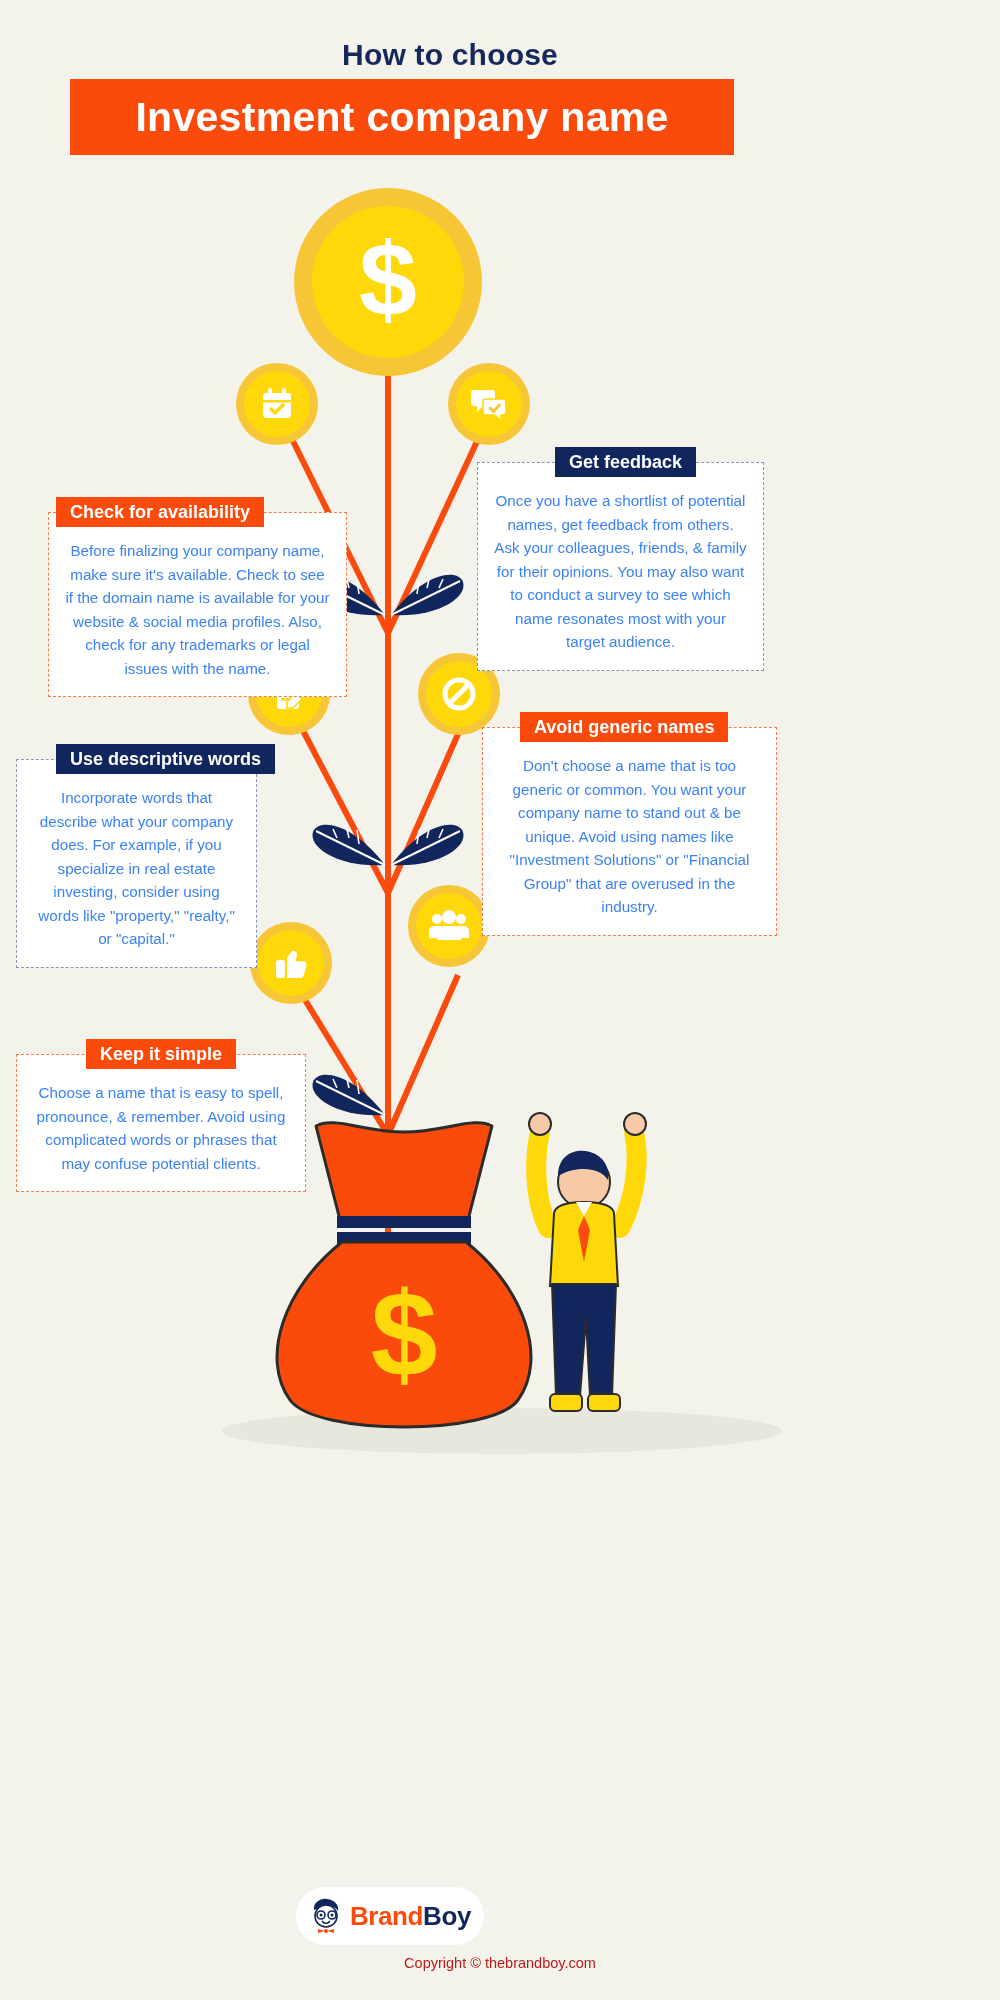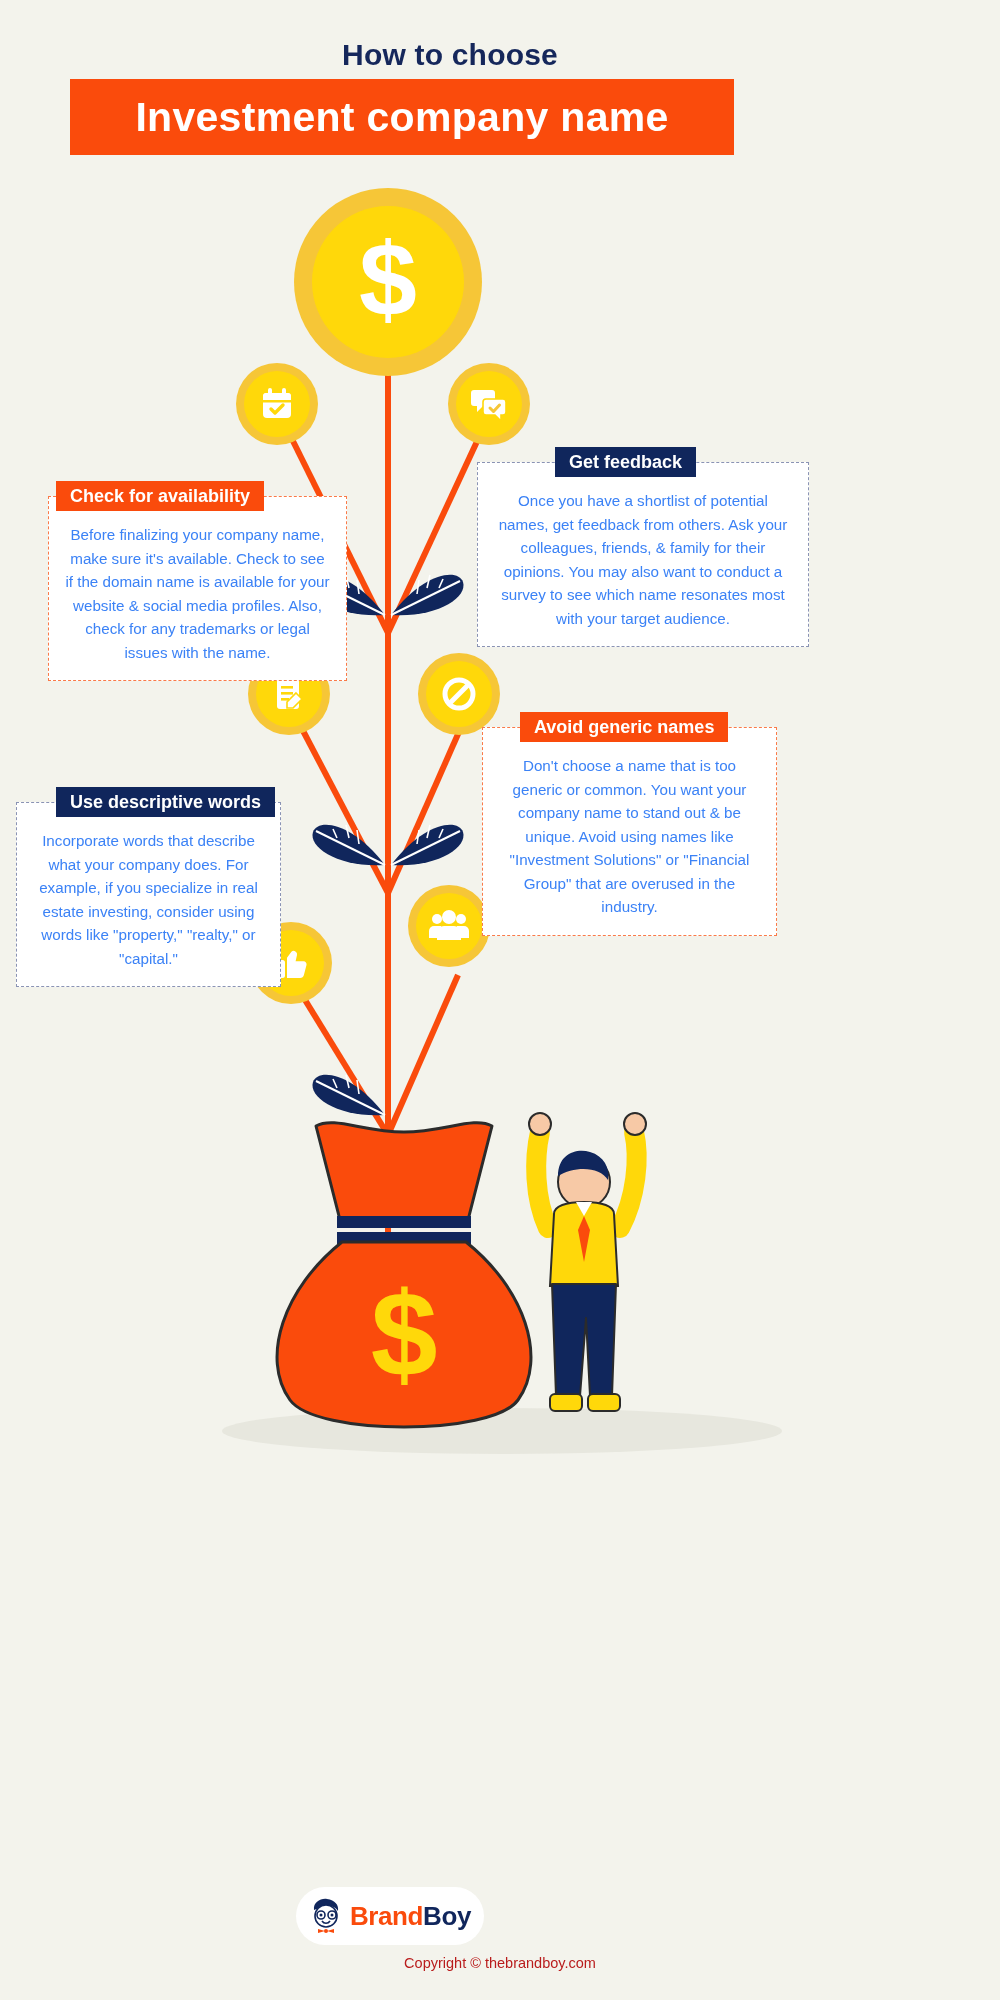--- a/index.html
+++ b/index.html
@@ -194,40 +194,44 @@
         <circle cx="9" cy="12" r="5" fill="#fff"></circle>
         <circle cx="33" cy="12" r="5" fill="#fff"></circle>
         <path d="M1 31 v-7 a5 5 0 0 1 5 -5 h7 v12 z" fill="#fff"></path>
         <path d="M41 31 v-7 a5 5 0 0 0 -5 -5 h-7 v12 z" fill="#fff"></path>
         <circle cx="21" cy="10" r="7" fill="#fff"></circle>
         <path d="M9 33 v-7 a7 7 0 0 1 7 -7 h10 a7 7 0 0 1 7 7 v7 z" fill="#fff"></path>
       </svg>
     </div>
   </div>
 
-  <div class="card orange" style="left:16px;top:496px;width:331px;padding-left:32px;">
+  <div class="card orange" style="left:16px;top:512px;width:331px;padding-left:32px;">
     <div class="badge" style="left:40px;">Check for availability</div>
     <div class="body">Before finalizing your company name, make sure it's available. Check to see if the domain name is available for your website &amp; social media profiles. Also, check for any trademarks or legal issues with the name.</div>
   </div>
 
-  <div class="card navy" style="left:477px;top:462px;width:332px;">
+  <div class="card navy" style="left:477px;top:462px;width:287px;">
     <div class="badge" style="left:78px;">Get feedback</div>
     <div class="body">Once you have a shortlist of potential names, get feedback from others. Ask your colleagues, friends, &amp; family for their opinions. You may also want to conduct a survey to see which name resonates most with your target audience.</div>
   </div>
 
-  <div class="card navy" style="left:16px;top:802px;width:265px;">
+  <div class="card navy" style="left:16px;top:759px;width:241px;">
     <div class="badge" style="left:40px;">Use descriptive words</div>
     <div class="body">Incorporate words that describe what your company does. For example, if you specialize in real estate investing, consider using words like "property," "realty," or "capital."</div>
   </div>
 
   <div class="card orange" style="left:482px;top:727px;width:295px;">
     <div class="badge" style="left:38px;">Avoid generic names</div>
     <div class="body">Don't choose a name that is too generic or common. You want your company name to stand out &amp; be unique. Avoid using names like "Investment Solutions" or "Financial Group" that are overused in the industry.</div>
   </div>
 
+  <div class="card orange" style="left:16px;top:1054px;width:290px;">
+    <div class="badge" style="left:70px;">Keep it simple</div>
+    <div class="body">Choose a name that is easy to spell, pronounce, &amp; remember. Avoid using complicated words or phrases that may confuse potential clients.</div>
+  </div>
 
 
   <div class="shadow"></div>
 
   <svg width="300" height="340" viewBox="0 0 300 340" style="position:absolute;left:254px;top:1108px;">
     <path d="M62 18 C80 8 110 24 150 24 C190 24 220 8 238 18 L214 112 L86 112 Z" fill="#fa4b0c" stroke="#2b2b2b" stroke-width="3" stroke-linejoin="round"></path>
     <rect x="83" y="108" width="134" height="12" fill="#10265c"></rect>
     <rect x="83" y="124" width="134" height="12" fill="#10265c"></rect>
     <path d="M88 134 C30 180 6 250 36 292 C62 328 238 328 264 292 C294 250 270 180 212 134 Z" fill="#fa4b0c" stroke="#2b2b2b" stroke-width="3" stroke-linejoin="round"></path>
     <text x="150" y="268" text-anchor="middle" font-family="Liberation Sans, sans-serif" font-size="120" font-weight="bold" fill="#ffd80a">$</text>

